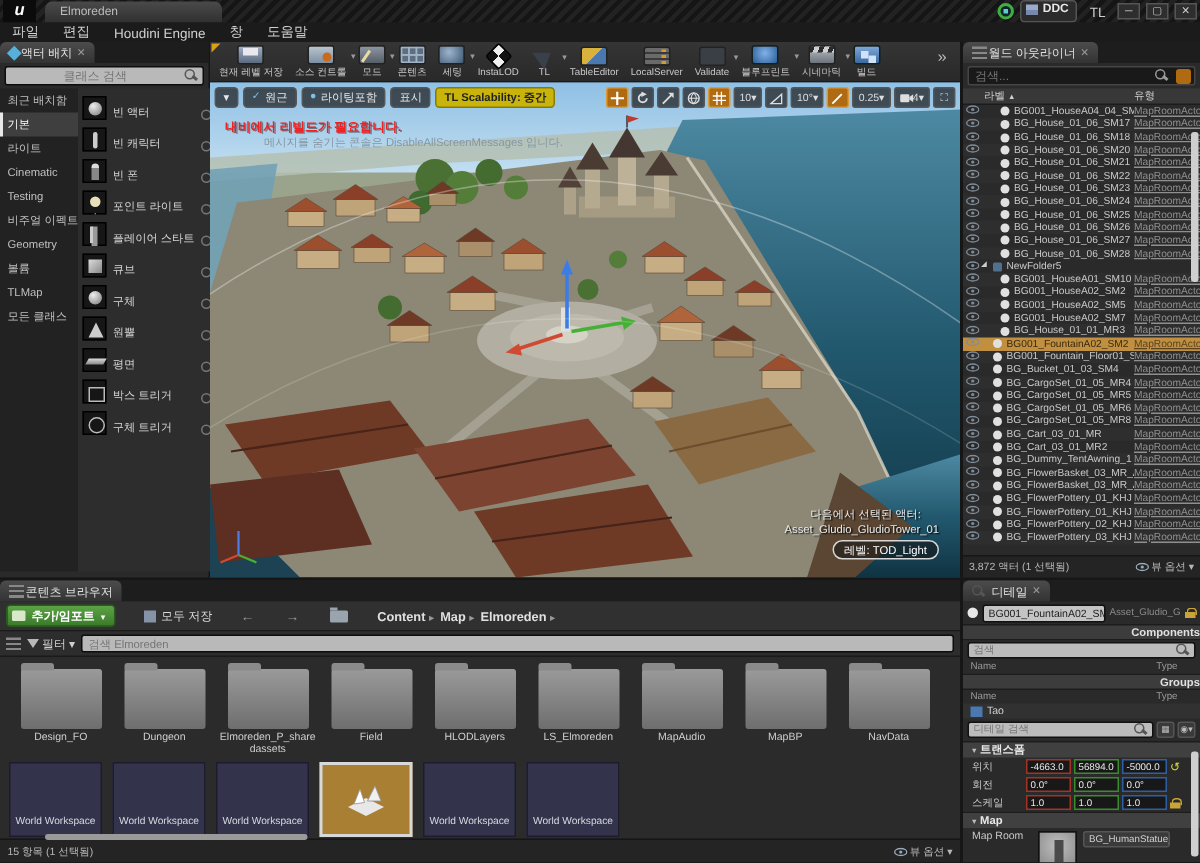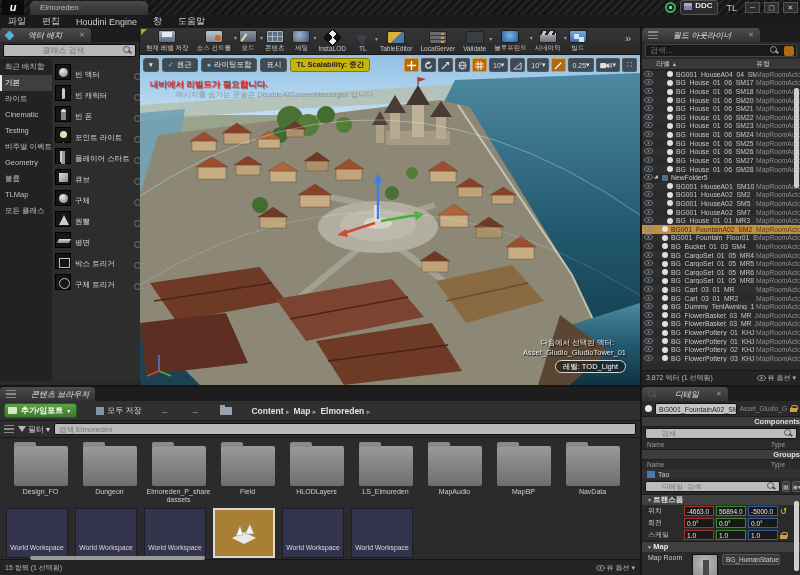--- a/index.html
+++ b/index.html
@@ -58,21 +58,21 @@
   .i-cinematics::before{content:"";position:absolute;left:0;top:0;right:0;height:4px;background:repeating-linear-gradient(115deg,#2a2a2a 0 3px,#cfcfcf 3px 6px);}
   .i-build{background:linear-gradient(#7fa8d8,#3b6aa0);border:1px solid #122;}
   .i-build::after{content:"";position:absolute;left:4px;top:3px;width:5px;height:5px;background:#cfe2f8;box-shadow:5px 3px 0 #cfe2f8;}
   #tb-overflow { position:absolute; right:2px; top:6px; color:#bbb; font-size:11px; }
   #tb-newmark { left:141px; top:29px; width:0; height:0; border-left:6px solid #d8a017; border-bottom:6px solid transparent; }
 
   
   #left-panel { left:0; top:28px; width:140px; height:357px; background:#2a2a2a; border-right:1px solid #151515; }
   .tabbar { height:14px; background:#1d1d1d; display:flex; align-items:center; }
   .tab-active { height:14px; background:linear-gradient(#4c4c4c,#333); border-radius:4px 4px 0 0;
-    display:flex; align-items:center; gap:15px; padding:0 6px; font-size:8px; color:#e0e0e0;font-style:italic; }
+    display:flex; align-items:center; gap:1px; padding:0 6px; font-size:8px; color:#e0e0e0; }
   .tab-x { color:#9a9a9a; font-size:7px; margin-left:2px; }
   .diamond-ic { width:7px; height:7px; background:#58b0d8; transform:rotate(45deg); }
   .searchrow { margin:2px 3px; height:13px; background:#b9b9b9; border:1px solid #0d0d0d; border-radius:2px;
     display:flex; align-items:center; }
   .searchrow input { flex:1; border:0; background:transparent; font-size:8px; color:#333; padding:0 4px;
     font-family:Liberation Sans, sans-serif; outline:none;text-align:center; }
   .mag { width:9px; height:9px; position:relative; margin-right:3px; flex:none; }
   .mag::before { content:""; position:absolute; left:0; top:0; width:5px; height:5px; border:1.5px solid #555; border-radius:50%; }
   .mag::after { content:""; position:absolute; left:5px; top:5px; width:4px; height:1.5px; background:#555; transform:rotate(40deg); }
   #pa-body { display:flex; height:322px; }
@@ -151,21 +151,21 @@
   .dt-dot { width:7px; height:7px; border-radius:50%; background:#e8e8e8; flex:none; }
   .dt-namefield { flex:1; height:12px; background:#c4c4c4; border:1px solid #111; border-radius:2px;
     font-size:7px; color:#222; line-height:11px; padding:0 3px; white-space:nowrap; overflow:hidden; }
   .dt-asset { font-size:6.5px; color:#8a8a8a; white-space:nowrap; }
   .dt-lock { width:7px; height:7px; position:relative; flex:none; }
   .dt-lock::before { content:""; position:absolute; left:1px; top:0; width:5px; height:4px; border:1px solid #c8a43a; border-bottom:0; border-radius:3px 3px 0 0; }
   .dt-lock::after { content:""; position:absolute; left:0; top:3px; width:7px; height:4px; background:#c8a43a; }
   .dt-header { height:11px; background:#3c3c3c; border-top:1px solid #1c1c1c; border-bottom:1px solid #1c1c1c;
     text-align:right; font-size:7.5px; font-weight:bold; color:#e0e0e0; line-height:10px; }
   .dt-search { margin:1px 3px; height:11px; background:#bcbcbc; border:1px solid #111; border-radius:2px; display:flex; align-items:center; }
-  .dt-search input { flex:1; border:0; background:transparent; font-size:7px; color:#333; padding:0 16px; font-family:Liberation Mono, monospace; outline:none; }
+  .dt-search input { flex:1; border:0; background:transparent; font-size:7px; color:#333; padding:0 3px; font-family:Liberation Sans, sans-serif; outline:none; }
   .dt-cols { height:9px; display:flex; font-size:6.5px; color:#9a9a9a; padding:0 5px; align-items:center; }
   .dt-cols .c2 { margin-left:auto; padding-right:10px; }
   .dt-tao { height:10px; display:flex; align-items:center; gap:3px; padding-left:5px; font-size:7px; color:#d0d0d0; background:#313131; }
   .dt-tao-ic { width:8px; height:7px; background:#4a78b0; }
   .dt-dsr { margin:2px 3px; display:flex; gap:2px; align-items:center; }
   .dt-dsr .dt-search { flex:1; margin:0; }
   .dt-mini { width:12px; height:11px; background:#3a3a3a; border:1px solid #555; border-radius:2px; color:#bbb; font-size:6px; text-align:center; line-height:10px; }
   .dt-sec { height:11px; background:#404040; border-top:1px solid #1c1c1c; font-size:7.5px; font-weight:bold;
     color:#e8e8e8; line-height:10px; padding-left:5px; }
   .dt-sec::before { content:"▼ "; font-size:5px; color:#bbb; }

